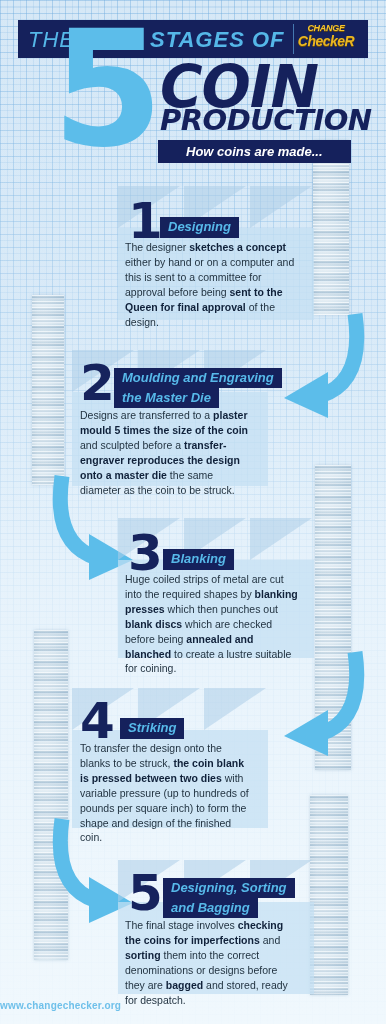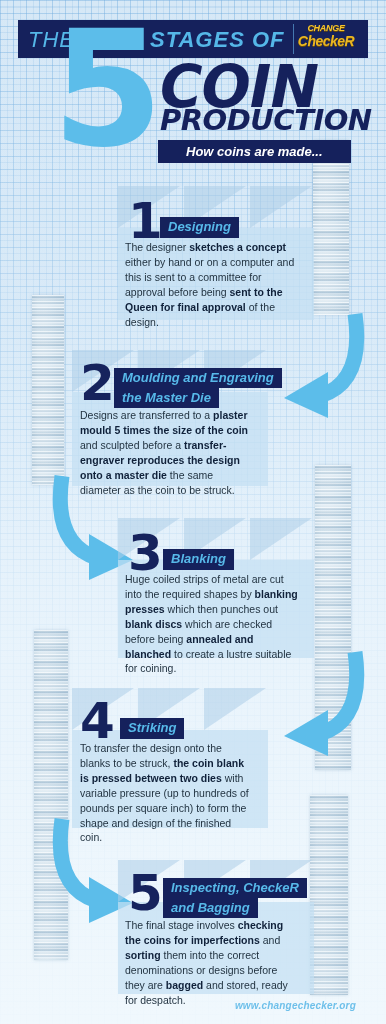--- a/index.html
+++ b/index.html
@@ -143,22 +143,22 @@
     position:absolute;
     font-size:10.5px;line-height:1.42;color:#1e2f3d;
     font-family:"Liberation Sans", sans-serif;
   }
   .body b{color:#10213a;}
 
   
   .arrow{position:absolute;}
 
   .footer{
-    position:absolute;left:0;top:1000px;width:356px;text-align:right;
-    font-size:10px;color:#6fc0ea;font-weight:bold;letter-spacing:.2px;font-style:italic;
+    position:absolute;left:0;top:1000px;width:356px;text-align:left;
+    font-size:10px;color:#6fc0ea;font-weight:bold;letter-spacing:.2px;
   }
 </style>
 </head>
 <body>
 
 <div id="page">
 
   <div class="grid"></div>
   <div class="grid-fade"></div>
 
@@ -257,19 +257,19 @@
   </svg>
 
   <div class="saw" style="left:118px;top:860px;width:196px;height:42px;">
     <span class="tri" style="left:0;border-width:0 0 42px 62px;border-left-color:rgba(173,206,232,0.55);"></span>
     <span class="tri" style="left:66px;border-width:0 0 42px 62px;border-left-color:rgba(173,206,232,0.55);"></span>
     <span class="tri" style="left:132px;border-width:0 0 42px 62px;border-left-color:rgba(173,206,232,0.55);"></span>
   </div>
   <div class="panel" style="left:118px;top:902px;width:196px;height:92px;"></div>
   <div class="num" style="left:128px;top:868px;">5</div>
   <div class="tagwrap" style="left:163px;top:878px;width:146px;">
-    <span class="tag" style="white-space:normal;display:inline;box-decoration-break:clone;-webkit-box-decoration-break:clone;line-height:1.55;">Inspecting, CheckeR and Bagging</span>
+    <span class="tag" style="white-space:normal;display:inline;box-decoration-break:clone;-webkit-box-decoration-break:clone;line-height:1.55;">Designing, Sorting and Bagging</span>
   </div>
   <div class="body" style="left:125px;top:918px;width:174px;">The final stage involves <b>checking the coins for imperfections</b> and <b>sorting</b> them into the correct denominations or designs before they are <b>bagged</b> and stored, ready for despatch.</div>
 
   <div class="footer">www.changechecker.org</div>
 
 </div>
 
 </body></html>

